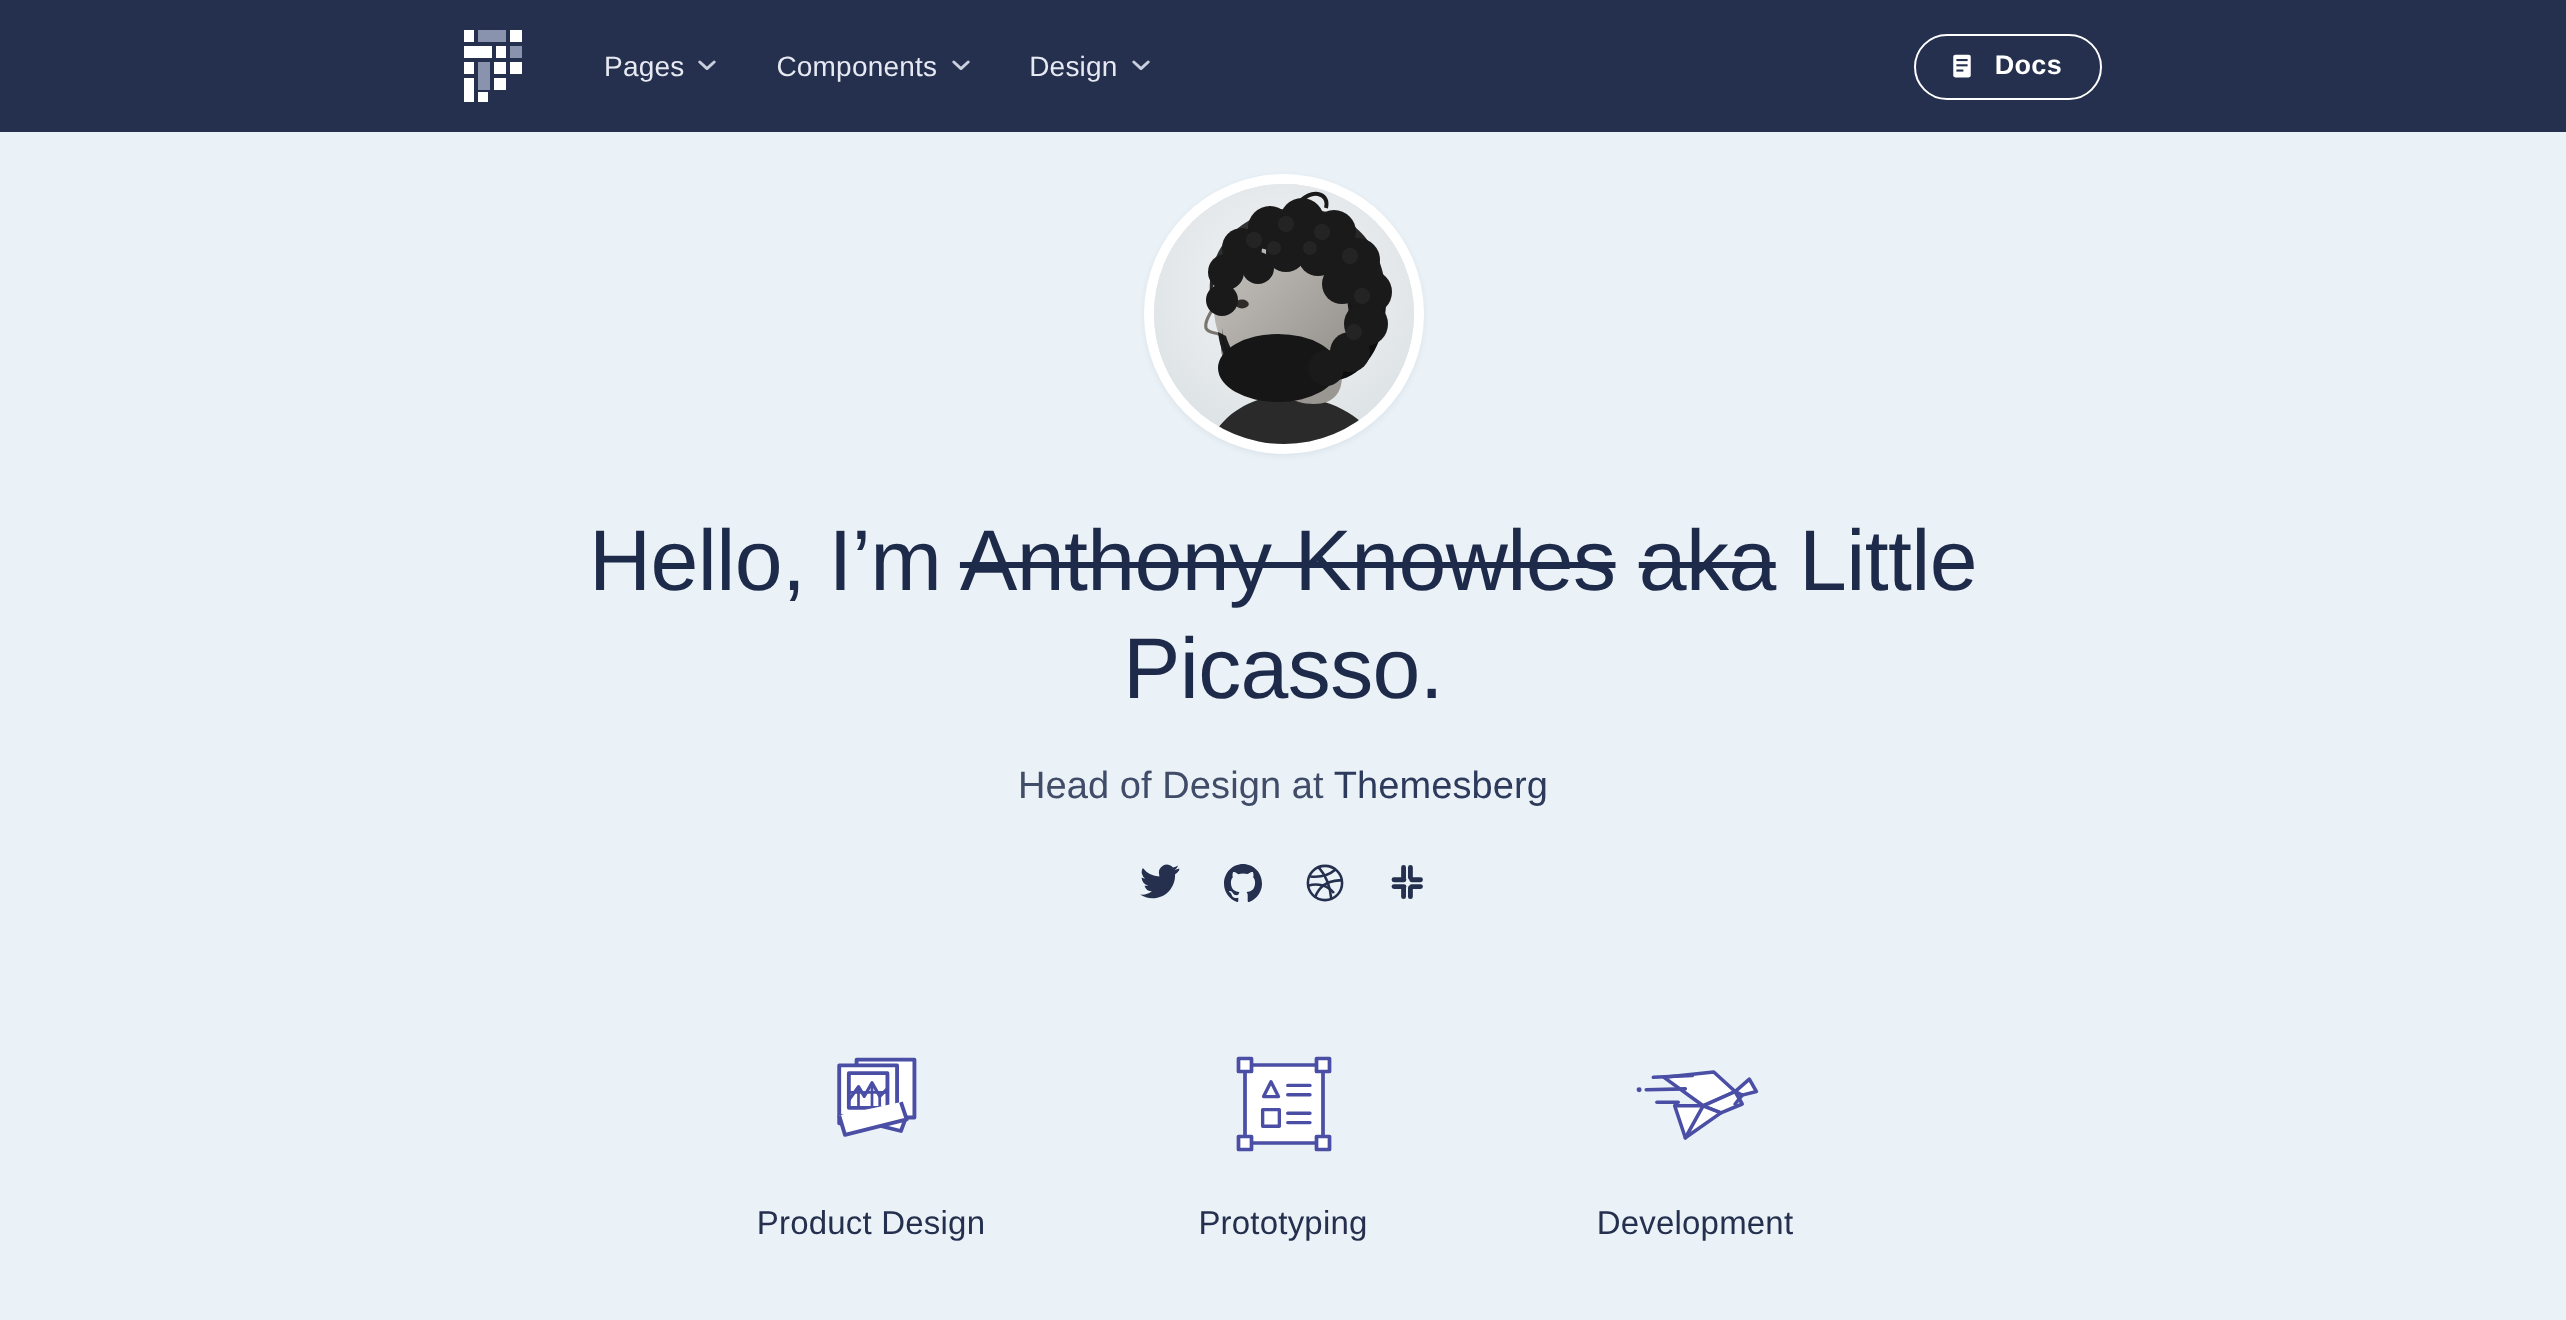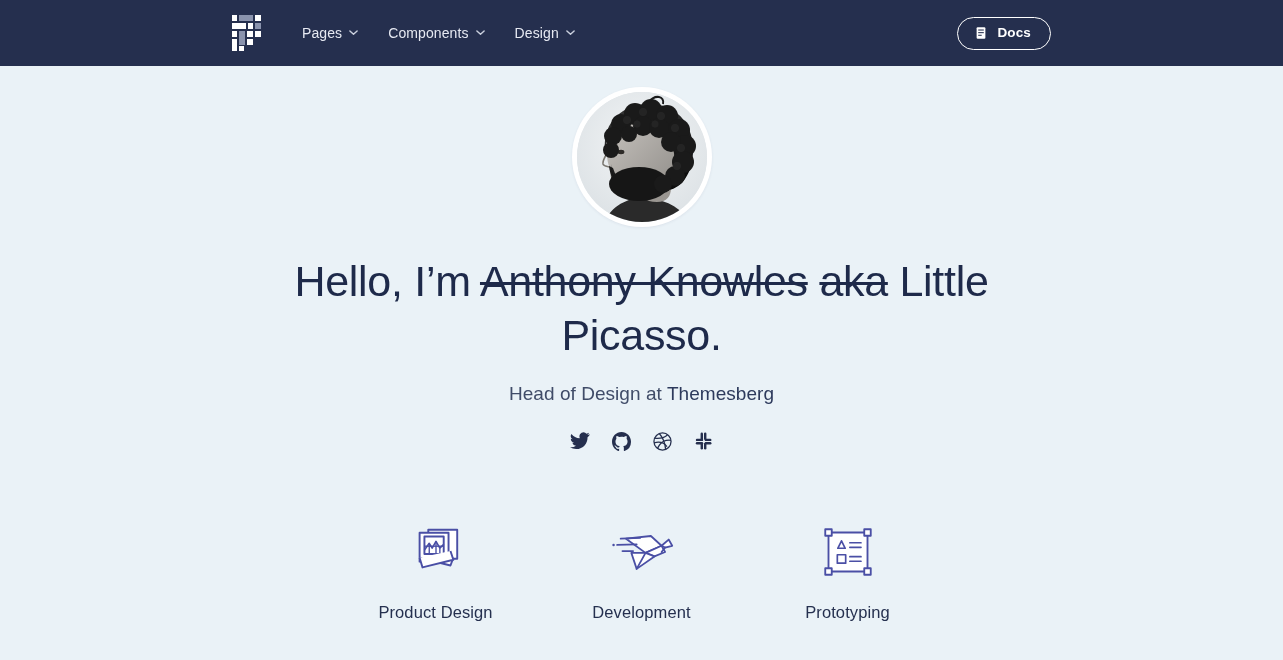--- a/index.html
+++ b/index.html
@@ -435,47 +435,47 @@
           <path d="M18 22 L38 22" stroke-width="1.4"></path>
           <path d="M13 34 L45 42 L48 34" fill="#ffffff"></path>
           <path d="M13 34 L16 44 L48 36 L45 27" fill="#ffffff"></path>
         </svg>
       </span>
       <span class="feature-label">Product Design</span>
     </div>
 
     <div class="feature">
       <span class="feature-icon">
+        <svg viewBox="0 0 56 56" width="52" height="52" fill="none" stroke="#4a4fa5" stroke-width="2" stroke-linejoin="round">
+          <rect x="7" y="7" width="42" height="42" fill="#ffffff"></rect>
+          <rect x="3.5" y="3.5" width="7" height="7" fill="#ffffff"></rect>
+          <rect x="45.5" y="3.5" width="7" height="7" fill="#ffffff"></rect>
+          <rect x="3.5" y="45.5" width="7" height="7" fill="#ffffff"></rect>
+          <rect x="45.5" y="45.5" width="7" height="7" fill="#ffffff"></rect>
+          <path d="M17 24 L21 16 L25 24 Z" stroke-width="1.8"></path>
+          <rect x="16.5" y="31" width="9" height="9" stroke-width="1.8"></rect>
+          <path d="M30 18 L42 18 M30 23 L42 23 M30 33 L42 33 M30 38 L42 38" stroke-width="1.8" stroke-linecap="round"></path>
+        </svg>
+      </span>
+      <span class="feature-label">Prototyping</span>
+    </div>
+
+    <div class="feature">
+      <span class="feature-icon">
         <svg viewBox="0 0 72 54" width="70" height="52" fill="none" stroke="#4a4fa5" stroke-width="2" stroke-linejoin="round" stroke-linecap="round">
           <path d="M18 12 L46 9 L58 20 L40 28 Z" fill="#ffffff"></path>
           <path d="M40 28 L58 20 L62 27 L50 32 Z" fill="#ffffff"></path>
           <path d="M58 20 L66 13 L70 20 L62 22 Z" fill="#ffffff"></path>
           <path d="M24 28 L40 28 L50 32 L30 46 Z" fill="#ffffff"></path>
           <path d="M30 46 L40 28"></path>
           <path d="M12 12 L34 11"></path>
           <path d="M8 19 L30 18.5"></path>
           <path d="M14 26 L26 26"></path>
           <circle cx="4" cy="19" r="1.4" fill="#4a4fa5" stroke="none"></circle>
           <path d="M62 22 L58 27"></path>
         </svg>
       </span>
       <span class="feature-label">Development</span>
     </div>
 
-    <div class="feature">
-      <span class="feature-icon">
-        <svg viewBox="0 0 56 56" width="52" height="52" fill="none" stroke="#4a4fa5" stroke-width="2" stroke-linejoin="round">
-          <rect x="7" y="7" width="42" height="42" fill="#ffffff"></rect>
-          <rect x="3.5" y="3.5" width="7" height="7" fill="#ffffff"></rect>
-          <rect x="45.5" y="3.5" width="7" height="7" fill="#ffffff"></rect>
-          <rect x="3.5" y="45.5" width="7" height="7" fill="#ffffff"></rect>
-          <rect x="45.5" y="45.5" width="7" height="7" fill="#ffffff"></rect>
-          <path d="M17 24 L21 16 L25 24 Z" stroke-width="1.8"></path>
-          <rect x="16.5" y="31" width="9" height="9" stroke-width="1.8"></rect>
-          <path d="M30 18 L42 18 M30 23 L42 23 M30 33 L42 33 M30 38 L42 38" stroke-width="1.8" stroke-linecap="round"></path>
-        </svg>
-      </span>
-      <span class="feature-label">Prototyping</span>
-    </div>
-
 
   </section>
 </main>
 
 </body></html>

